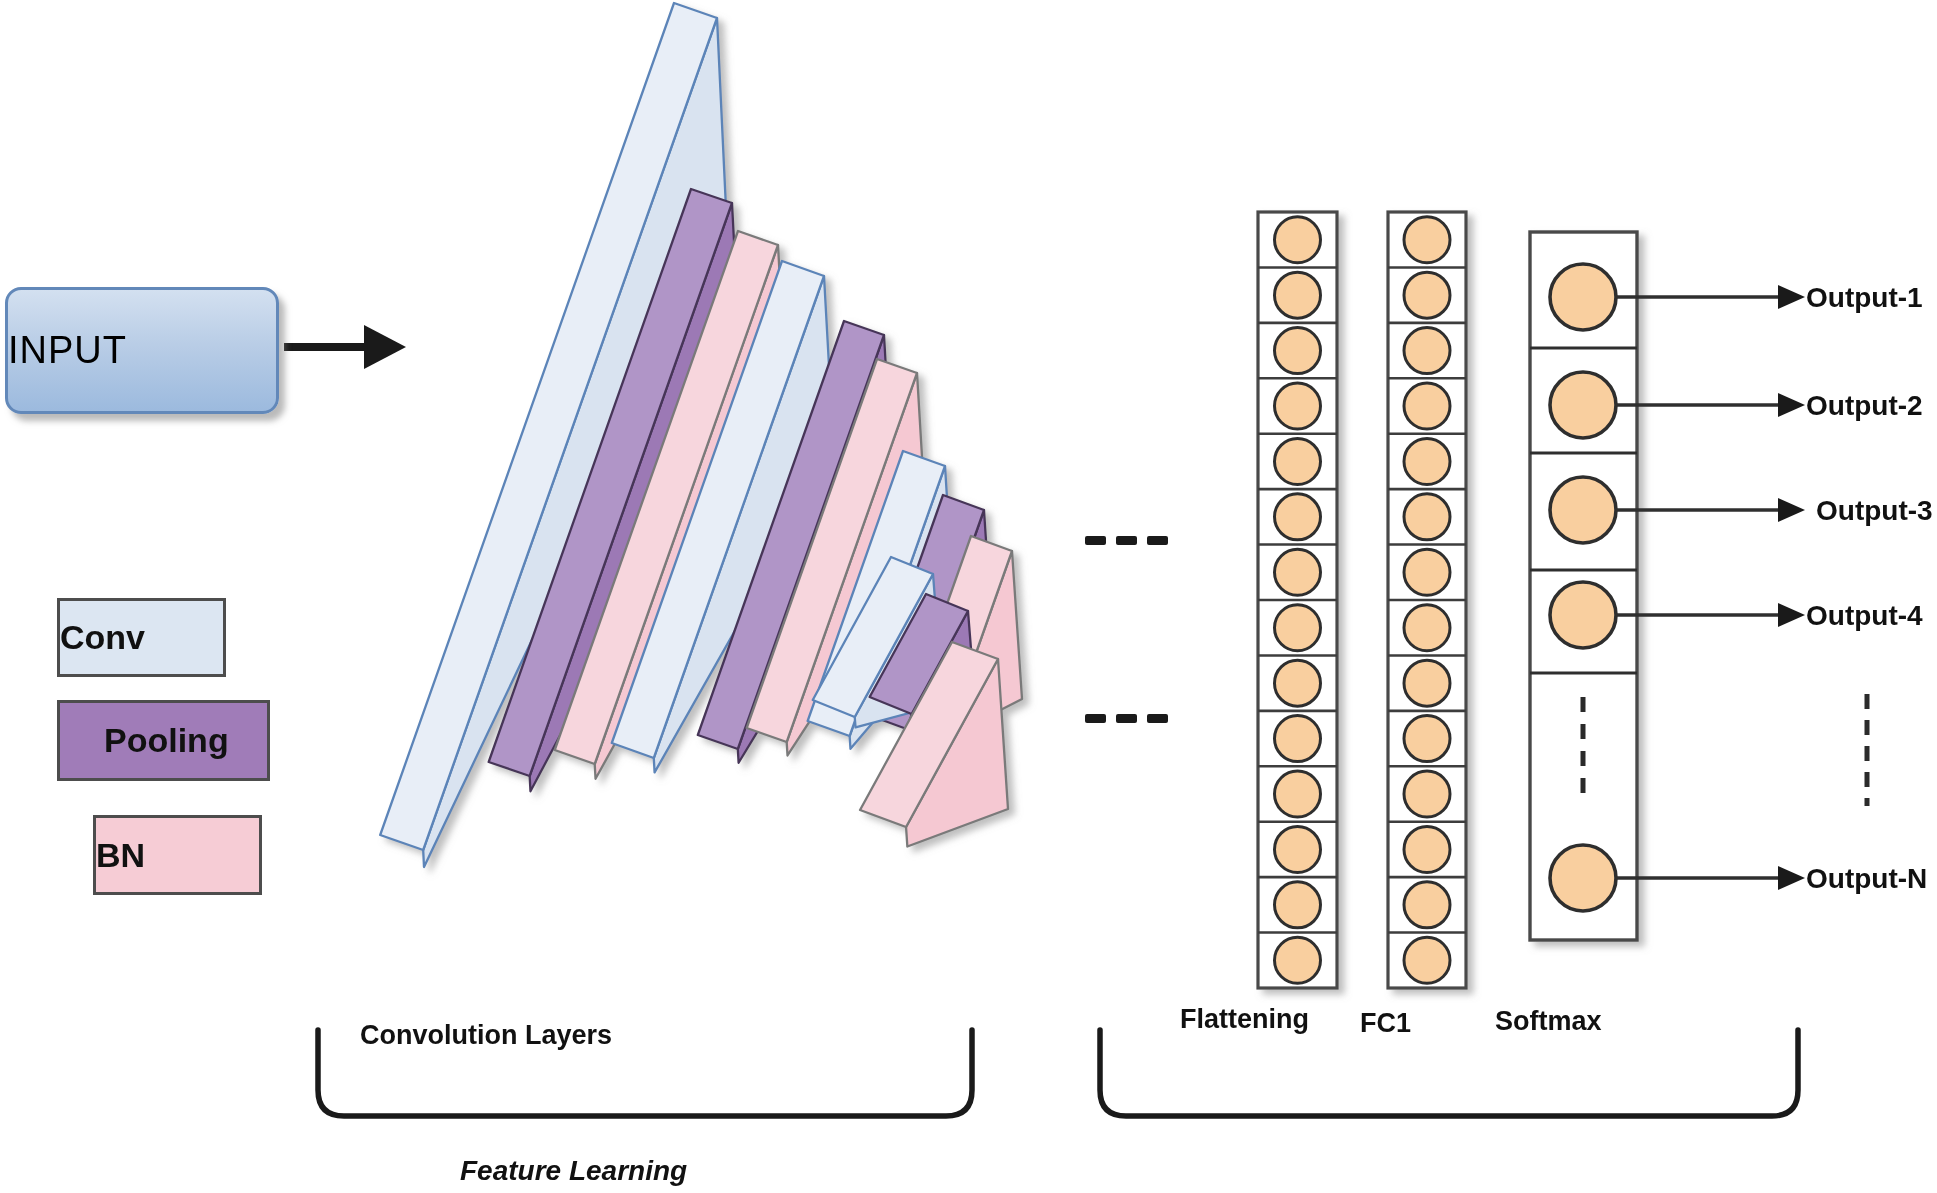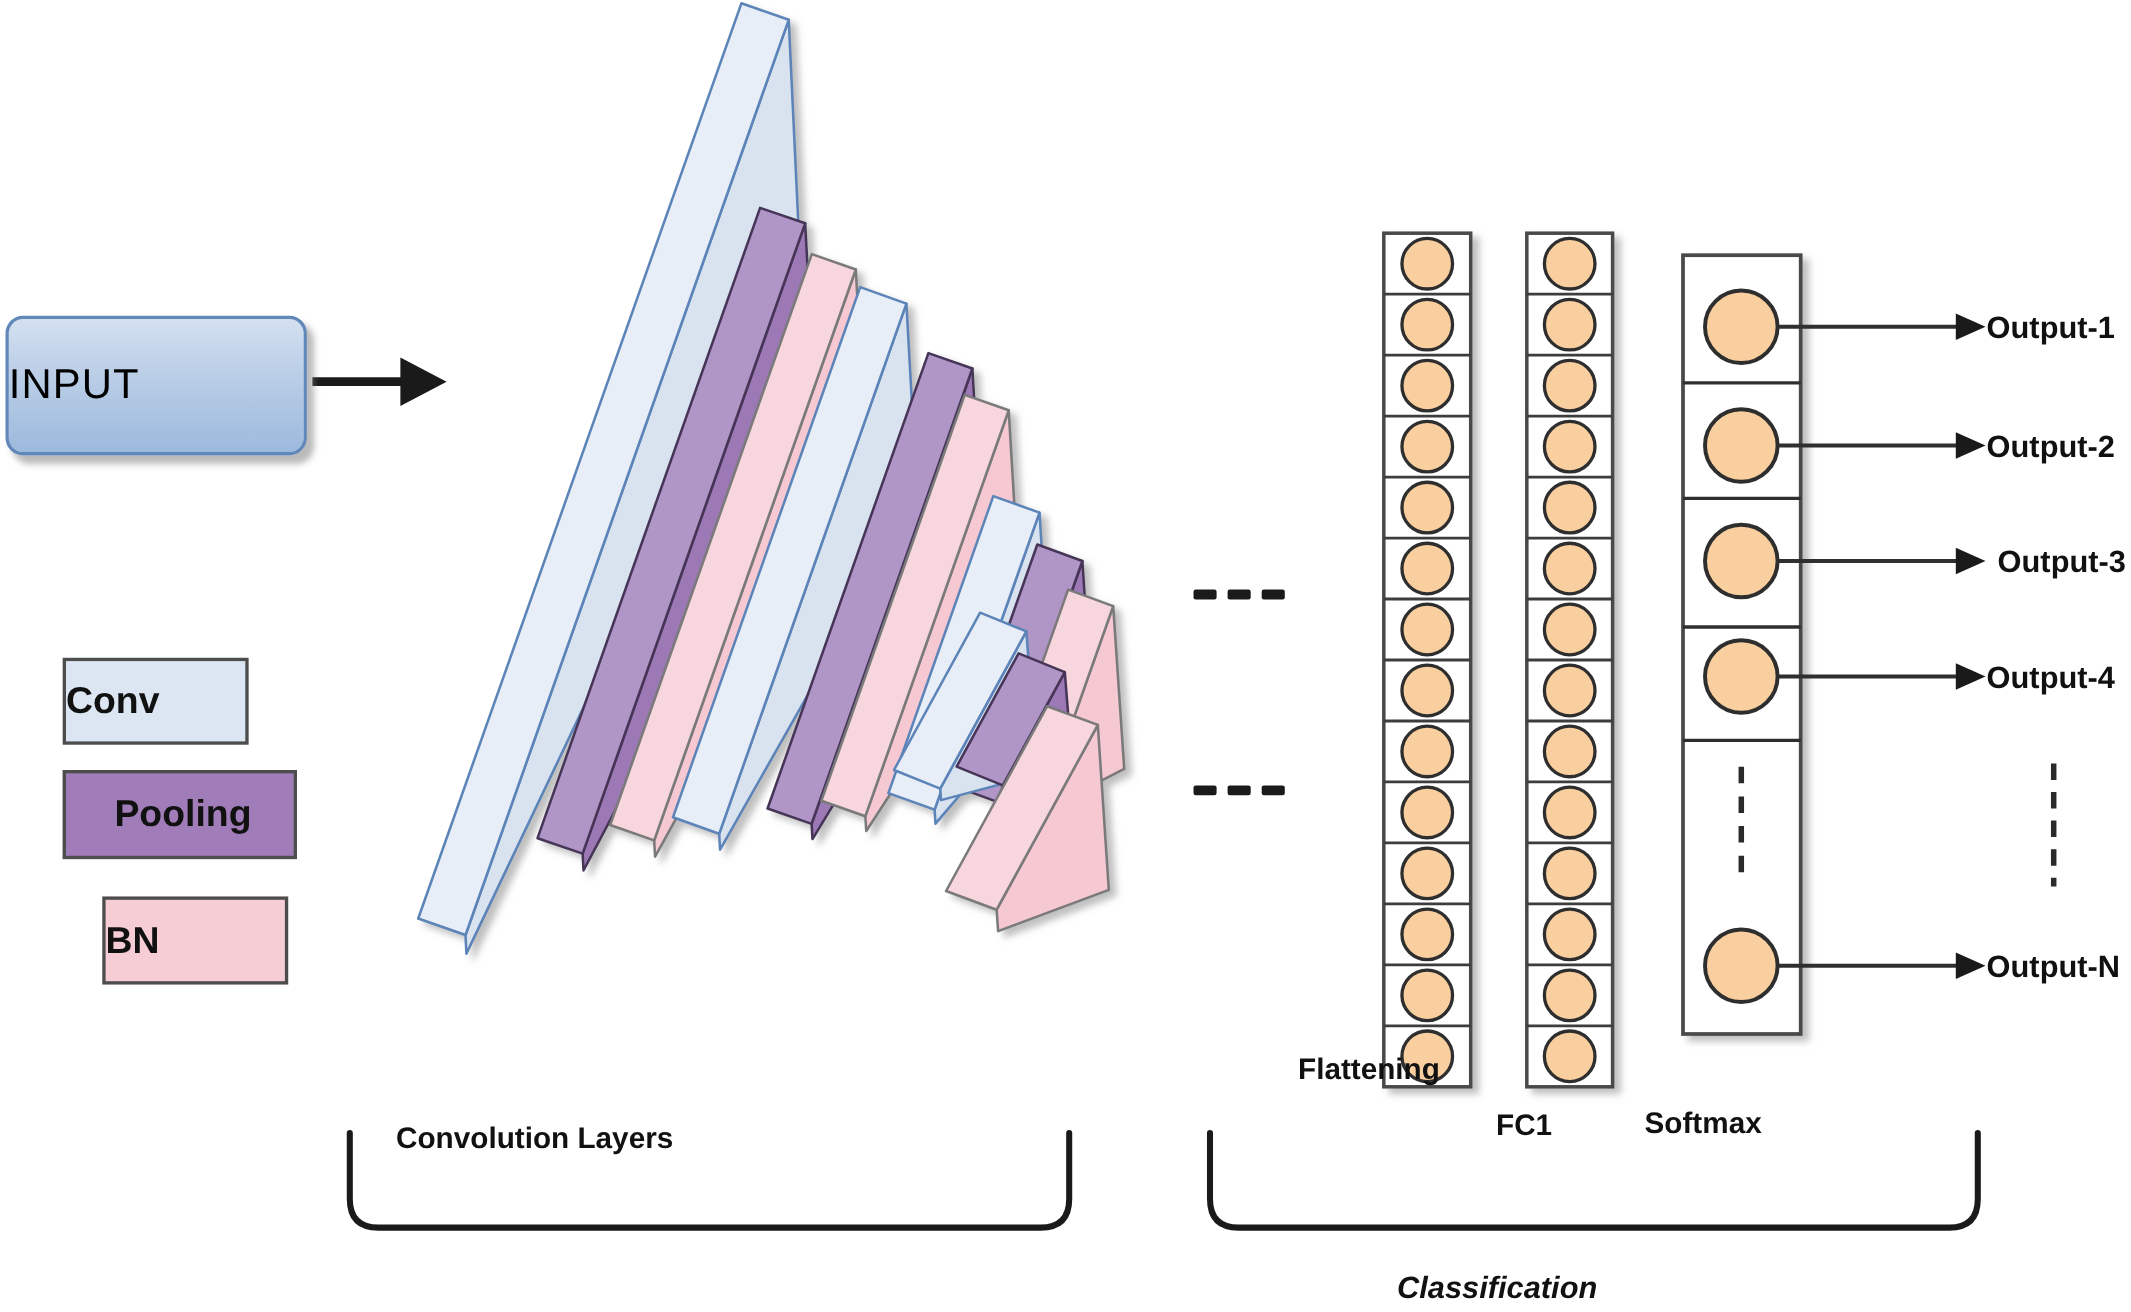--- a/index.html
+++ b/index.html
@@ -22,21 +22,21 @@
   .legend-conv{left:57px;top:598px;background:#dce6f2;}
   .legend-pooling{left:57px;top:700px;height:75px;background:#a07cb8;padding-left:44px;}
   .legend-bn{left:57px;top:815px;height:74px;background:#f6ccd5;margin-left:36px;}
   .legend-node{
     left:78px;top:907px;width:120px;height:120px;border-radius:50%;
     background:#f9cf9f;border:4px solid #646464;font-size:26px;font-weight:700;box-sizing:border-box;
   }
   
   .lbl{font-weight:700;font-size:27px;color:#111;}
   .conv-layers-label{left:360px;top:1020px;width:400px;}
-  .flattening-label{left:1180px;top:957px;width:234px;}
+  .flattening-label{left:1180px;top:1004px;width:234px;}
   .fc1-label{left:1360px;top:1008px;width:130px;}
   .softmax-label{left:1495px;top:1006px;width:175px;}
   .italic-lbl{font-weight:700;font-style:italic;font-size:28px;}
   .feature-learning-label{left:460px;top:1155px;width:380px;}
   .classification-label{left:1270px;top:1155px;width:370px;}
   .output-label{left:1806px;width:150px;height:36px;font-size:28px;font-weight:600;
     display:flex;align-items:center;}
   #svg-holder{left:0;top:0;width:1937px;height:1193px;}
 </style>
 </head>
@@ -220,14 +220,14 @@
   <div class="abs center lbl flattening-label">Flattening</div>
   <div class="abs center lbl fc1-label">FC1</div>
   <div class="abs center lbl softmax-label">Softmax</div>
 
   <div class="abs output-label" style="top:280px;">Output-1</div>
   <div class="abs output-label" style="top:388px;">Output-2</div>
   <div class="abs output-label" style="top:493px;left:1816px;">Output-3</div>
   <div class="abs output-label" style="top:598px;">Output-4</div>
   <div class="abs output-label" style="top:861px;">Output-N</div>
 
-  <div class="abs center italic-lbl classification-label">Classification</div>
+  <div class="abs center italic-lbl feature-learning-label">Feature Learning</div>
 </div>
 
 </body></html>

